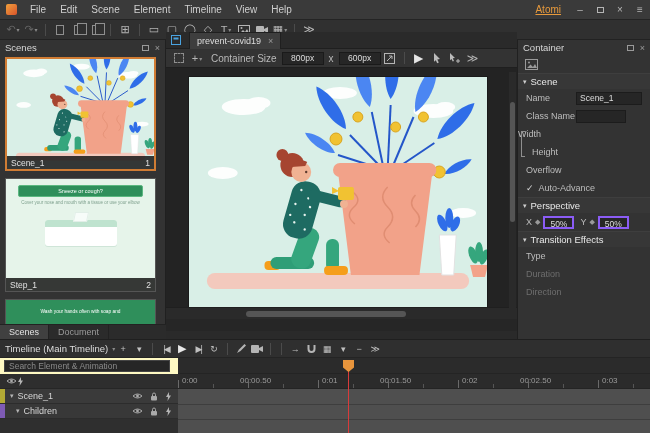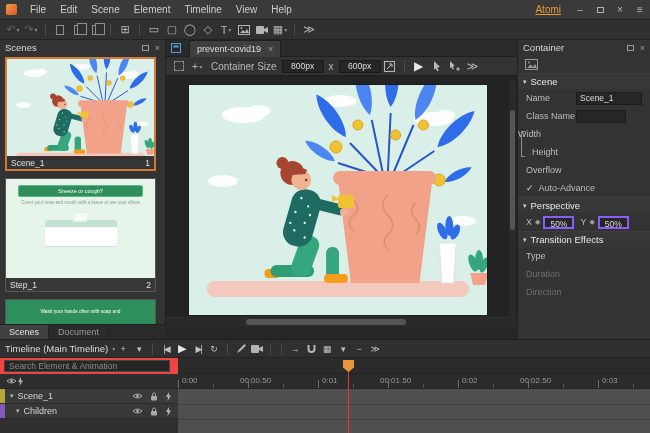--- a/index.html
+++ b/index.html
@@ -52,21 +52,21 @@
   .tissue{position:absolute;top:-8px;left:29px;width:14px;height:10px;background:#f7fcf9;
           transform:skewX(-12deg);border:1px solid #e2efe8}
   .thumb3{position:relative;width:151px;height:26px;border:1px solid #555;background:#2f8f5b;
           overflow:hidden}
   .thumb3 .headline{color:#fff;font-size:4.8px;text-align:center;margin-top:9px;padding:0 18px;line-height:1.3}
   .scenetabs{position:absolute;left:0;bottom:0;width:166px;height:15px;background:#2b2b2b;
              display:flex;border-top:1px solid #222}
   .scenetab{padding:0 9px;line-height:14px;font-size:9px;color:#9a9a9a;border-right:1px solid #222}
   .scenetab.active{background:#404040;color:#e2e2e2}
   
-  .center{position:absolute;left:166px;top:40px;width:351px;height:299px;background:#262626}
+  .center{position:absolute;left:166px;top:32px;width:351px;height:299px;background:#262626}
   .tabrow{position:absolute;left:0;top:0;width:351px;height:17px;background:#2a2a2a;
           border-bottom:1px solid #1f1f1f;display:flex;align-items:center}
   .doctab{height:17px;display:flex;align-items:center;background:#3e3e3e;padding:0 7px;
           margin-left:4px;color:#ddd;font-size:9px;border:1px solid #1f1f1f;border-bottom:none}
   .doctab .x{margin-left:7px;color:#9a9a9a;font-size:9px}
   .ctrlbar{position:absolute;left:0;top:17px;width:351px;height:19px;background:#333;
            border-bottom:1px solid #1f1f1f;display:flex;align-items:center;padding:0 4px}
   .ctrlbar .lbl{color:#b9b9b9;font-size:10px;margin:16px 5px}
   .sizeinput{width:42px;height:13px;background:#262626;border:1px solid #1a1a1a;color:#ddd;
              font-size:8.5px;text-align:center;font-family:"Liberation Sans",sans-serif}
@@ -101,21 +101,21 @@
             border-top:1px solid #1f1f1f}
   .tlhead{position:absolute;left:0;top:0;width:650px;height:18px;background:#2f2f2f;
           border-bottom:1px solid #242424;display:flex;align-items:center;padding:0 5px}
   .tltitle{color:#dcdcdc;font-size:9.5px;margin-right:3px}
   .transport{display:flex;align-items:center}
   .tbtn{min-width:16px;text-align:center;color:#c0c0c0;font-size:9px;display:flex;
         align-items:center;justify-content:center;height:16px;padding:0 2px}
   .timedisp{color:#e0823c;font-family:"DejaVu Sans Mono",monospace;font-size:10px;
             letter-spacing:.5px;margin:0 7px}
   .tlleftcol{position:absolute;left:0;width:178px}
-  .searchrow{top:18px;height:16px;background:#ef4444;display:flex;align-items:center}
+  .searchrow{top:18px;height:16px;background:#fef9c3;display:flex;align-items:center}
   .searchinput{width:166px;height:12px;margin-left:4px;background:#262626;border:1px solid #454545;
                color:#bbb;font-size:8.5px;padding-left:4px;font-family:"Liberation Sans",sans-serif}
   .searchinput::placeholder{color:#8a8a8a}
   .actrow{top:34px;height:15px;background:#2e2e2e;display:flex;align-items:center;
           border-bottom:1px solid #262626}
   .actlabel{flex:1;text-align:center;font-size:9px;color:#c9c9c9}
   .trackrow{height:15px;display:flex;align-items:center;border-bottom:1px solid #2c2c2c;position:relative}
   .rowstrip{position:absolute;left:0;top:0;bottom:0;width:5px}
   .rowlabel{font-size:9px;color:#d5d5d5;margin-left:4px}
   .rowtri{font-size:7px;color:#b5b5b5;margin-left:10px}

